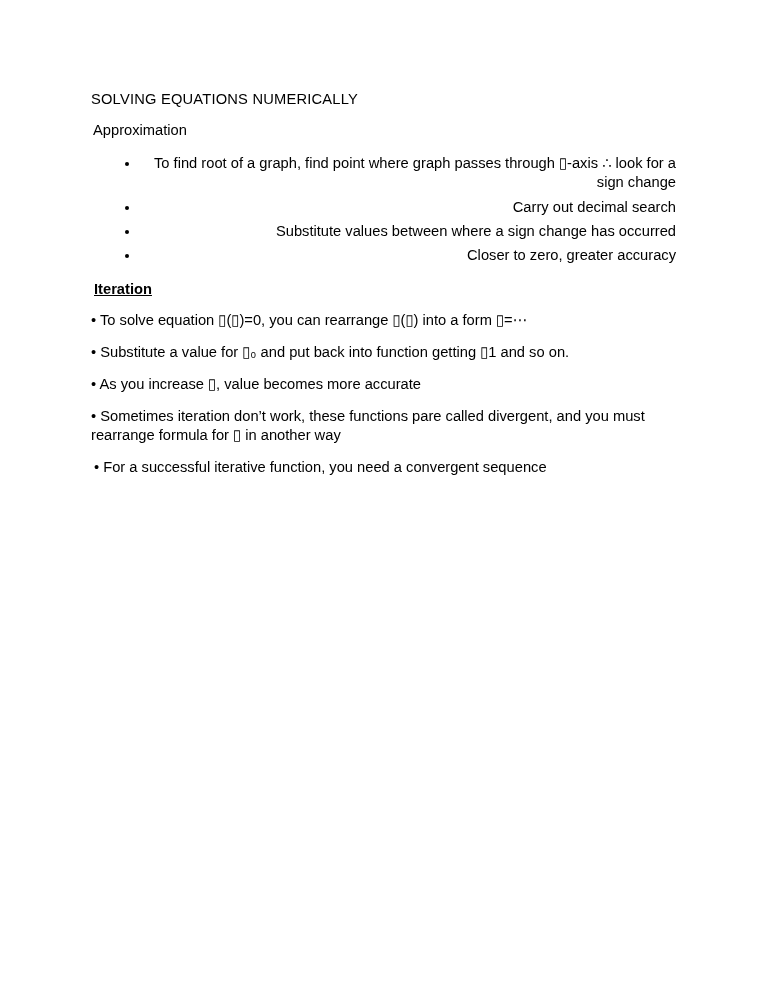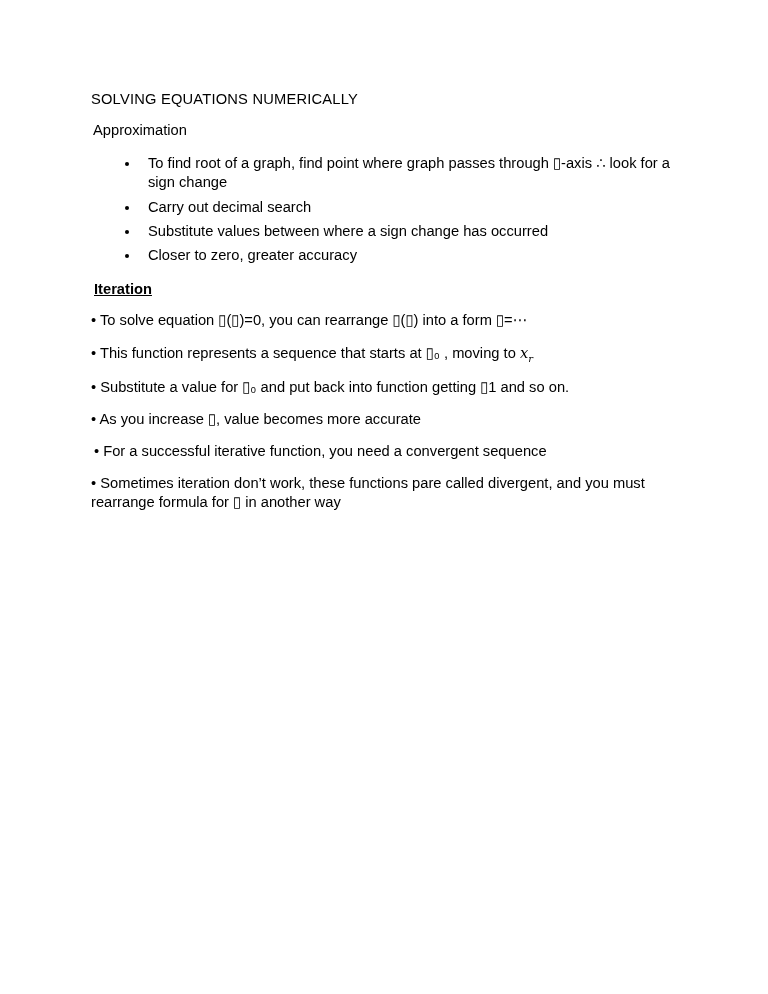--- a/index.html
+++ b/index.html
@@ -32,20 +32,21 @@
   .para {
     margin-bottom: 11px;
   }
   ul.bullet-list {
     margin: 13px 0 13px 0;
     padding-left: 49px;
   }
   ul.bullet-list li {
     margin-bottom: 5px;
     padding-left: 8px;
+    text-align: right;
   }
   .section-heading {
     font-weight: 700;
     margin: 14px 0 12px 0;
     padding-left: 3px;
     text-decoration: underline;
   }
   .it-point {
     margin-bottom: 12.5px;
   }
@@ -77,24 +78,23 @@
       <li>To find root of a graph, find point where graph passes through ▯-axis ∴  look for a sign change</li>
       <li>Carry out decimal search</li>
       <li>Substitute values between where a sign change has occurred</li>
       <li>Closer to zero, greater accuracy</li>
     </ul>
 
     <p class="section-heading">Iteration</p>
 
     <p class="it-point">• To solve equation ▯(▯)=0, you can rearrange ▯(▯) into a form ▯=⋯</p>
 
-    <p class="it-point"><span>• This function represents a sequence that starts at ▯₀ , moving to </span><span class="mvar">x</span><sub class="mvar-sub">r</sub></p>
 
     <p class="it-point">• Substitute a value for ▯₀  and put back into function getting ▯1 and so on.</p>
 
     <p class="it-point">• As you increase ▯, value becomes more accurate</p>
 
+    <p class="it-point">• Sometimes iteration don’t work, these functions pare called divergent, and you must rearrange formula for ▯ in another way</p>
+
     <p class="it-point last">• For a successful iterative function, you need a convergent sequence</p>
-
-    <p class="it-point">• Sometimes iteration don’t work, these functions pare called divergent, and you must rearrange formula for ▯ in another way</p>
 
   </div>
 </div>
 
 </body></html>

